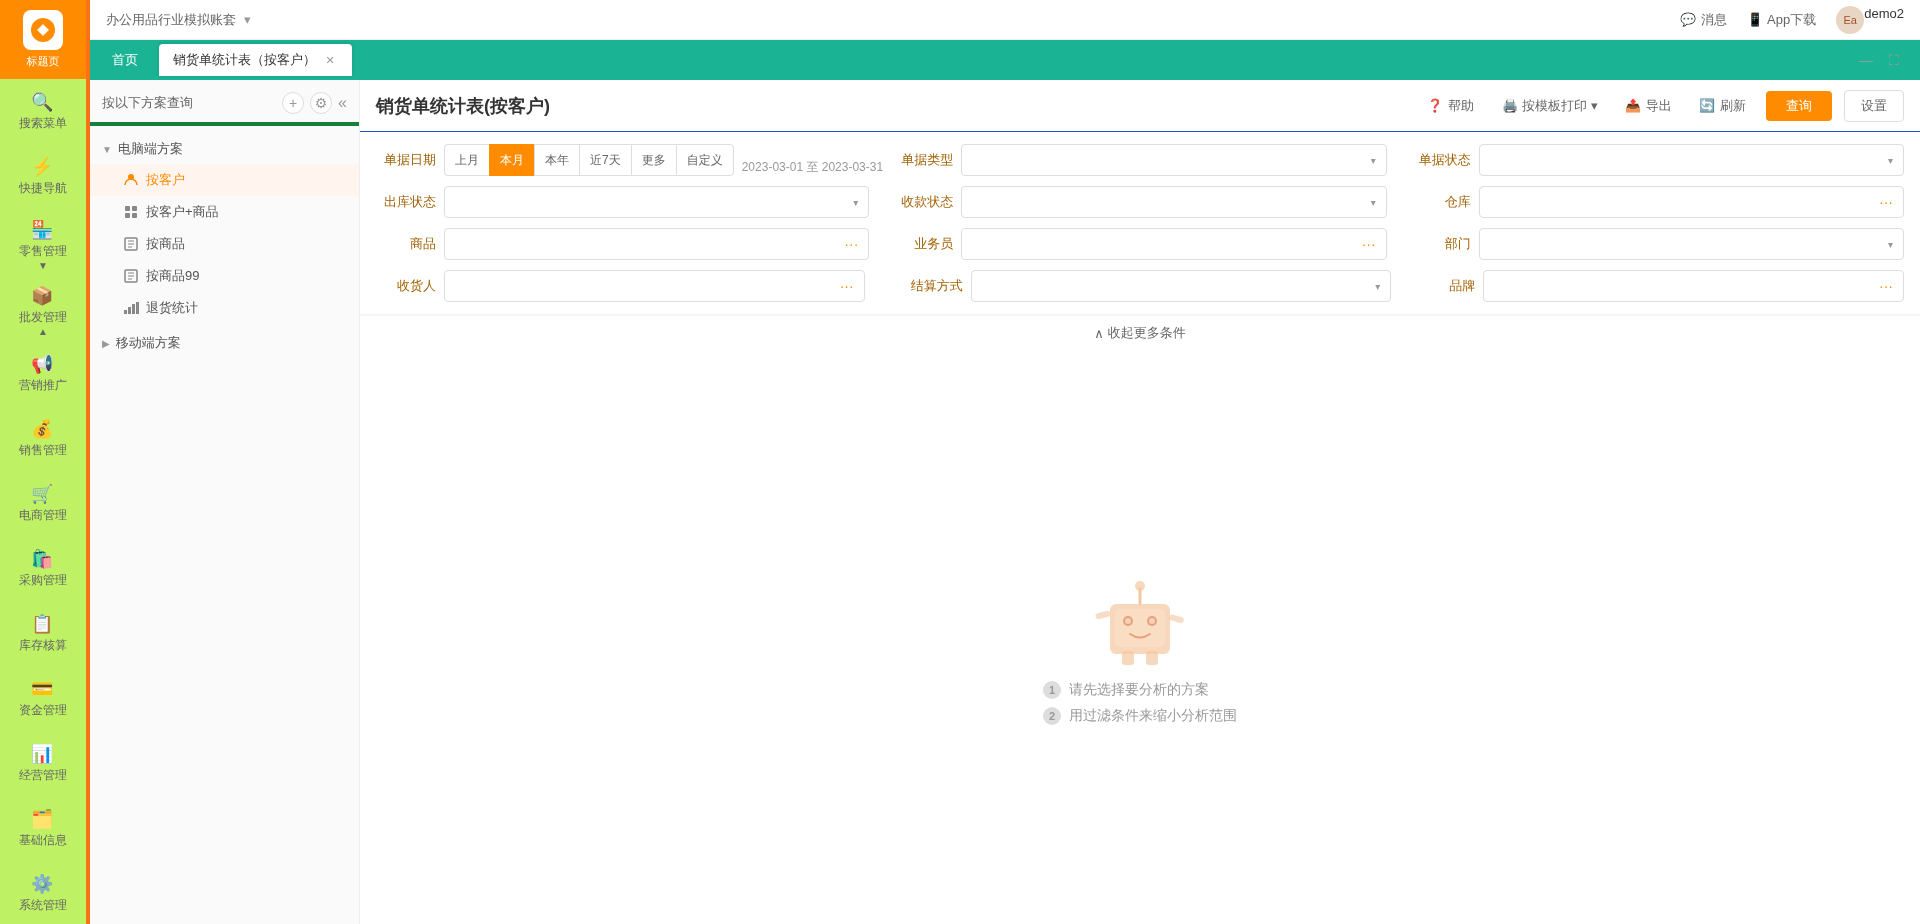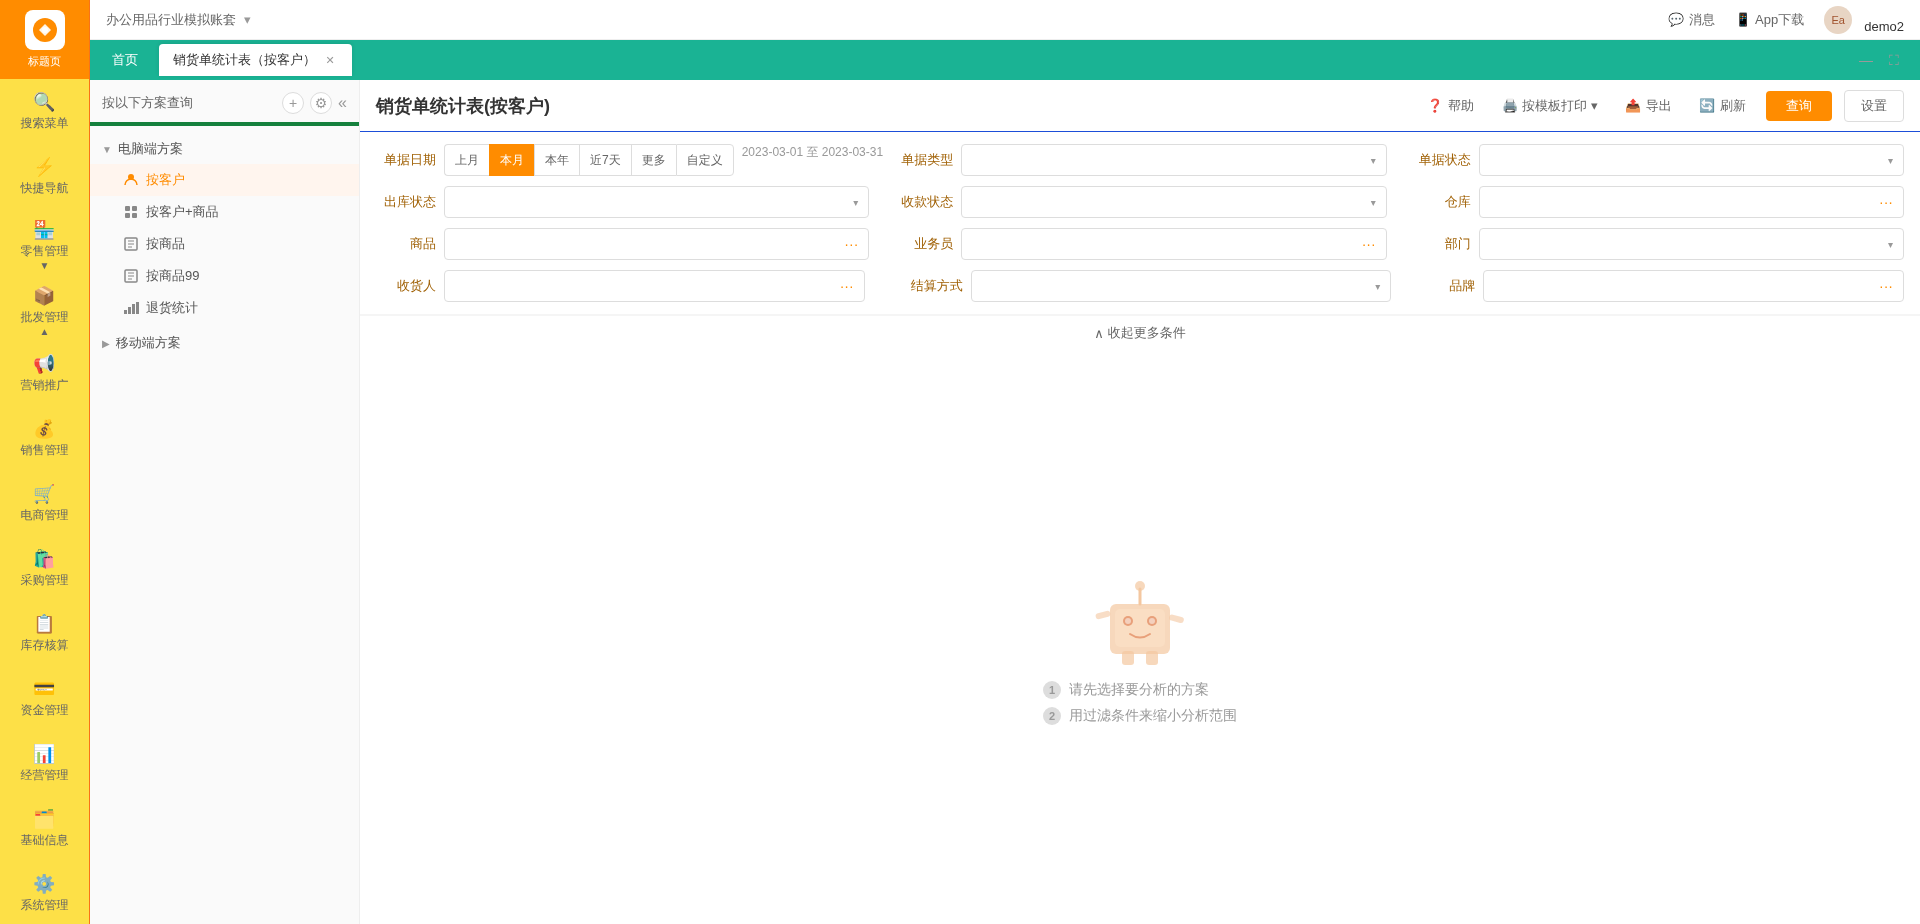--- a/index.html
+++ b/index.html
@@ -1,19 +1,19 @@
 <!DOCTYPE html>
 <html><head>
   <meta charset="utf-8">
   <style>
     * { margin: 0; padding: 0; box-sizing: border-box; }
     body { font-family: 'Microsoft YaHei', Arial, sans-serif; font-size: 13px; background: #f5f5f5; color: #333; width: 1920px; height: 924px; overflow: hidden; display: flex; }
 
     
-    .sidebar { width: 90px; background: #fde047; display: flex; flex-direction: column; align-items: center; padding-top: 0; border-right: 1px solid #f97316; flex-shrink: 0; }
+    .sidebar { width: 90px; background: #bef264; display: flex; flex-direction: column; align-items: center; padding-top: 0; border-right: 4px solid #f97316; flex-shrink: 0; }
     .logo-area { width: 100%; background: #ff8c00; padding: 10px 0; display: flex; flex-direction: column; align-items: center; color: #fff; font-size: 11px; cursor: pointer; }
     .logo-icon { width: 40px; height: 40px; background: #fff; border-radius: 8px; display: flex; align-items: center; justify-content: center; margin-bottom: 4px; }
     .logo-icon svg { width: 28px; height: 28px; }
     .nav-item { width: 100%; padding: 12px 0; display: flex; flex-direction: column; align-items: center; cursor: pointer; font-size: 12px; color: #666; border-bottom: none; }
     .nav-item-icon { font-size: 18px; margin-bottom: 2px; }
     .nav-group { width: 100%; padding: 10px 0 4px 0; display: flex; flex-direction: column; align-items: center; cursor: pointer; font-size: 12px; color: #666; position: relative; }
     .nav-group-icon { font-size: 18px; margin-bottom: 2px; }
     .nav-expand { font-size: 10px; }
 
     
@@ -67,21 +67,21 @@
     .filter-section { padding: 12px 16px; border-bottom: 1px solid #f5f5f5; flex-shrink: 0; }
     .filter-row { display: flex; align-items: center; margin-bottom: 10px; gap: 0; }
     .filter-row:last-child { margin-bottom: 0; }
     .filter-item { display: flex; align-items: center; flex: 1; min-width: 0; }
     .filter-label { font-size: 13px; color: #a16207; white-space: nowrap; margin-right: 8px; min-width: 60px; text-align: right; flex-shrink: 0; }
     .filter-with-arrow { flex: 1; height: 32px; border: 1px solid #ddd; border-radius: 4px; padding: 0 10px 0 10px; font-size: 13px; color: #333; background: #fff; display: flex; align-items: center; justify-content: space-between; cursor: pointer; }
     .filter-dots { color: #ff8c00; font-size: 14px; cursor: pointer; margin-left: 4px; }
     .arrow-down { color: #999; font-size: 10px; }
 
     
-    .date-filter-group { display: flex; align-items: flex-start; gap: 0; flex: 1; }
+    .date-filter-group { display: flex; align-items: flex-end; gap: 0; flex: 1; }
     .date-btn { height: 32px; padding: 0 10px; border: 1px solid #ddd; border-right: none; cursor: pointer; font-size: 12px; color: #666; background: #fff; white-space: nowrap; }
     .date-btn:first-child { border-radius: 4px 0 0 4px; }
     .date-btn.active { background: #ff8c00; color: #fff; border-color: #ff8c00; z-index: 1; }
     .date-btn:last-of-type { border-right: 1px solid #ddd; border-radius: 0 4px 4px 0; }
     .date-range-text { font-size: 12px; color: #999; margin-left: 8px; white-space: nowrap; }
 
     .collapse-more-btn { display: flex; align-items: center; justify-content: center; padding: 8px; cursor: pointer; color: #666; font-size: 13px; gap: 4px; border-top: 1px solid #f5f5f5; flex-shrink: 0; }
 
     
     .empty-state { flex: 1; display: flex; flex-direction: column; align-items: center; justify-content: center; gap: 12px; }
@@ -174,21 +174,21 @@
     </div>
     <div class="header-right">
       <div class="header-btn">
         <span>💬</span>
         <span>消息</span>
       </div>
       <div class="header-btn">
         <span>📱</span>
         <span>App下载</span>
       </div>
-      <div style="display:flex;align-items:flex-end;gap:12px;cursor:pointer;">
+      <div style="display:flex;align-items:flex-start;gap:0;cursor:pointer;">
         <div class="user-avatar">
           <span>Ea</span>
         </div>
         <span>demo2</span>
       </div>
     </div>
   </div>
 
   <div class="tab-bar" style="background:#1ab394;">
     <div class="tab home" style="color:#fff;background:transparent;">

